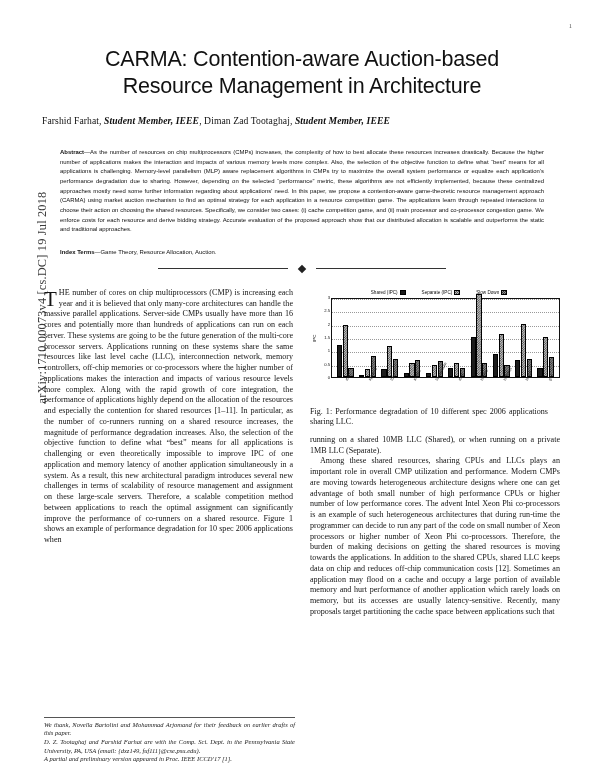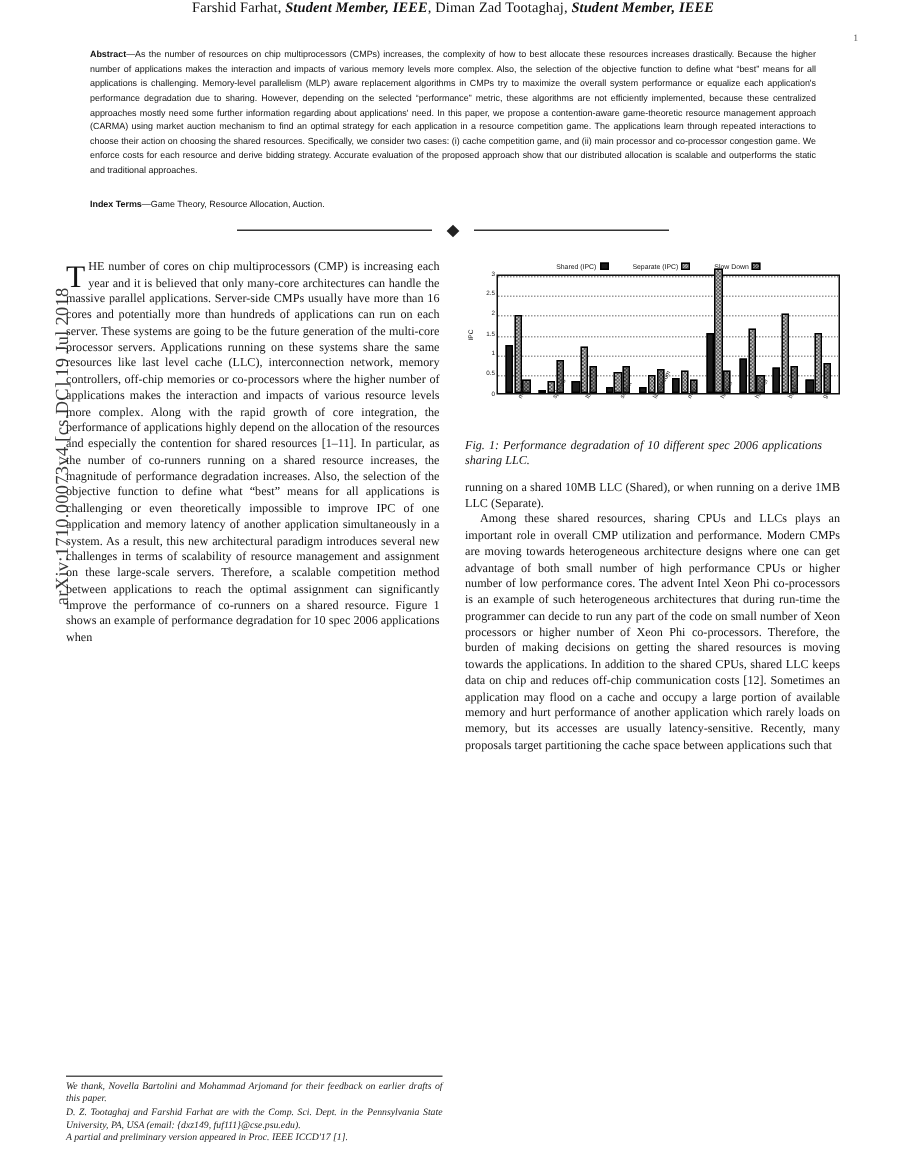--- a/index.html
+++ b/index.html
@@ -49,22 +49,23 @@
     font-family:"Liberation Sans", sans-serif;
     font-weight:400;
     font-size:21.5px;
     line-height:1.26;
     letter-spacing:-0.2px;
     color:#111;
     margin:0;
     padding:46px 14px 0 14px;
   }
   .authors{
-    text-align:center;
+    text-align:left;
     font-size:9.6px;
+    margin-top:15px;
     color:#111;
     letter-spacing:.1px;
   }
   .authors .it{ font-style:italic; font-weight:bold; }
 
   
   .abstract-wrap{
     margin:22px 18px 0 18px;
     font-family:"Liberation Sans", sans-serif;
     font-size:5.95px;
@@ -251,32 +252,35 @@
     position:absolute; left:50%; top:1px;
     transform:rotate(-62deg); transform-origin:left top;
     font-size:4.1px; white-space:nowrap; color:#222;
   }
   .fig-cap{
     font-size:8.1px;
     line-height:1.3;
     text-align:justify;
     margin:5px 12px 0 0;
     color:#141414;
-    font-style:italic;
   }
 </style>
 </head>
 <body>
 
 <div class="arxiv-stamp">arXiv:1710.00073v4  [cs.DC]  19 Jul 2018</div>
 
 <div class="page-num">1</div>
 
 <div class="page">
 
+  <h1 class="title">
+    <span>CARMA: Contention-aware Auction-based</span><br>
+    <span>Resource Management in Architecture</span>
+  </h1>
 
   <div class="authors">
     <span>Farshid Farhat,</span>
     <span class="it">Student Member, IEEE</span><span>, Diman Zad Tootaghaj,</span>
     <span class="it">Student Member, IEEE</span>
   </div>
 
   <div class="abstract-wrap">
     <b>Abstract</b><span>—</span><span>As the number of resources on chip multiprocessors (CMPs) increases, the complexity of how to best allocate these resources increases drastically. Because the higher number of applications makes the interaction and impacts of various memory levels more complex. Also, the selection of the objective function to define what “best” means for all applications is challenging. Memory-level parallelism (MLP) aware replacement algorithms in CMPs try to maximize the overall system performance or equalize each application's performance degradation due to sharing. However, depending on the selected “performance” metric, these algorithms are not efficiently implemented, because these centralized approaches mostly need some further information regarding about applications' need. In this paper, we propose a contention-aware game-theoretic resource management approach (CARMA) using market auction mechanism to find an optimal strategy for each application in a resource competition game. The applications learn through repeated interactions to choose their action on choosing the shared resources. Specifically, we consider two cases: (i) cache competition game, and (ii) main processor and co-processor congestion game. We enforce costs for each resource and derive bidding strategy. Accurate evaluation of the proposed approach show that our distributed allocation is scalable and outperforms the static and traditional approaches.</span>
   </div>
@@ -427,21 +431,21 @@
               </div>
             </div>
         </div>
 
         <p class="fig-cap">
           <span>Fig. 1:</span>
           <span>Performance degradation of 10 different spec 2006 applications sharing LLC.</span>
         </p>
       </div>
 
-      <p class="body">running on a shared 10MB LLC (Shared), or when running on a derive 1MB LLC (Separate).</p>
+      <p class="body">running on a shared 10MB LLC (Shared), or when running on a private 1MB LLC (Separate).</p>
       <p class="body">Among these shared resources, sharing CPUs and LLCs plays an important role in overall CMP utilization and performance. Modern CMPs are moving towards heterogeneous architecture designs where one can get advantage of both small number of high performance CPUs or higher number of low performance cores. The advent Intel Xeon Phi co-processors is an example of such heterogeneous architectures that during run-time the programmer can decide to run any part of the code on small number of Xeon processors or higher number of Xeon Phi co-processors. Therefore, the burden of making decisions on getting the shared resources is moving towards the applications. In addition to the shared CPUs, shared LLC keeps data on chip and reduces off-chip communication costs [12]. Sometimes an application may flood on a cache and occupy a large portion of available memory and hurt performance of another application which rarely loads on memory, but its accesses are usually latency-sensitive. Recently, many proposals target partitioning the cache space between applications such that</p>
     </div>
   </div>
 </div>
 
 <div class="footnote">
   <p>We thank, Novella Bartolini and Mohammad Arjomand for their feedback on earlier drafts of this paper.</p>
   <p>D. Z. Tootaghaj and Farshid Farhat are with the Comp. Sci. Dept. in the Pennsylvania State University, PA, USA (email: {dxz149, fuf111}@cse.psu.edu).</p>
   <p>A partial and preliminary version appeared in Proc. IEEE ICCD'17 [1].</p>
 </div>

